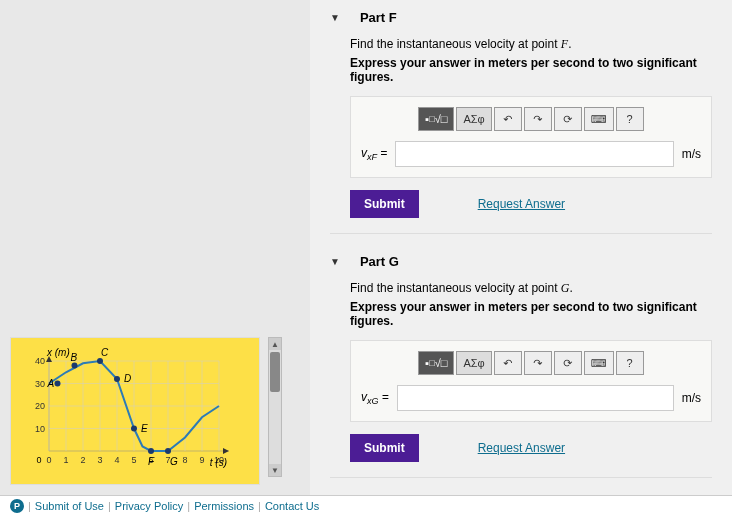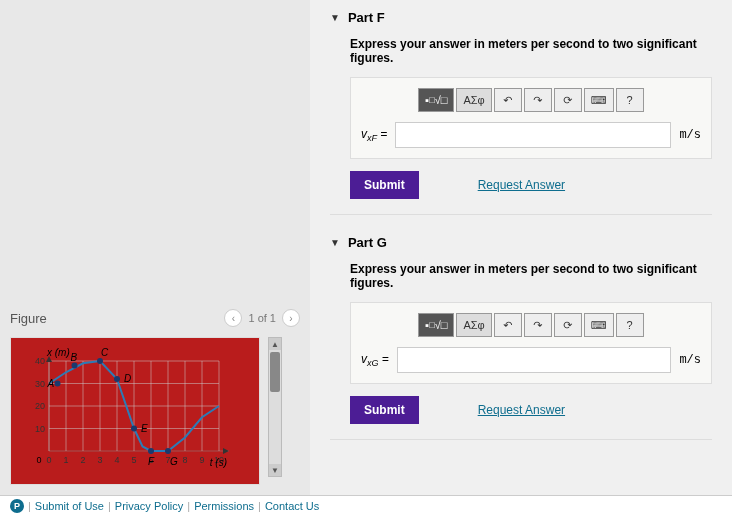--- a/index.html
+++ b/index.html
@@ -5,66 +5,58 @@
     * { box-sizing: border-box; margin: 0; padding: 0; }
     body { font-family: Arial, sans-serif; font-size: 12px; background: #e8e8e8; width: 732px; height: 515px; overflow: hidden; position: relative; }
     .container { display: flex; height: 495px; }
     .left-panel { width: 310px; padding: 10px; display: flex; flex-direction: column; justify-content: flex-end; }
     .right-panel { flex: 1; padding: 10px 20px; background: #f0f0f0; overflow-y: auto; }
     .figure-header { display: flex; justify-content: space-between; align-items: center; margin-bottom: 10px; }
     .figure-title { color: #555; font-size: 13px; }
     .pager { display: flex; align-items: center; gap: 6px; color: #777; font-size: 11px; }
     .pager-btn { width: 18px; height: 18px; border: 1px solid #ccc; border-radius: 50%; background: #fff; display: flex; align-items: center; justify-content: center; cursor: pointer; font-size: 10px; color: #888; }
     .figure-body { display: flex; align-items: flex-start; gap: 8px; }
-    .graph-box { background: #b91c1c; border: 1px solid #ddd; padding: 8px; width: 250px; }
+    .graph-box { background: #fde047; border: 1px solid #ddd; padding: 8px; width: 250px; }
     .scrollbar { width: 14px; height: 140px; background: #ddd; border: 1px solid #bbb; position: relative; }
     .scrollbar-thumb { position: absolute; top: 14px; left: 1px; right: 1px; height: 40px; background: #888; border-radius: 2px; }
     .scrollbar-arrow { position: absolute; left: 0; right: 0; height: 12px; background: #ccc; display: flex; align-items: center; justify-content: center; font-size: 8px; color: #555; }
     .scrollbar-arrow.up { top: 0; }
     .scrollbar-arrow.down { bottom: 0; }
     .part { margin-bottom: 20px; border-bottom: 1px solid #ddd; padding-bottom: 15px; }
     .part-header { display: flex; align-items: center; gap: 8px; margin-bottom: 12px; }
     .collapse-icon { font-size: 10px; color: #333; }
-    .part-title { font-weight: bold; font-size: 13px; }
+    .part-title { font-weight: bold; font-size: 13px; margin-left: 12px; }
     .part-content { padding-left: 20px; }
     .instruction { margin-bottom: 4px; font-size: 12px; }
     .instruction-bold { font-weight: bold; margin-bottom: 12px; font-size: 12px; }
     .answer-box { background: #f8f8f6; border: 1px solid #ddd; padding: 10px; margin-bottom: 12px; }
     .toolbar { display: flex; justify-content: center; gap: 2px; margin-bottom: 10px; }
     .toolbar-btn { height: 24px; min-width: 28px; padding: 0 6px; border: 1px solid #999; background: #555; color: #fff; display: flex; align-items: center; justify-content: center; font-size: 11px; cursor: pointer; }
     .toolbar-btn.light { background: #eee; color: #333; }
     .toolbar-btn.greek { background: #ddd; color: #333; font-weight: normal; }
     .input-row { display: flex; align-items: center; gap: 8px; }
     .var-label { font-style: italic; font-size: 12px; }
     .var-label sub { font-size: 9px; }
     .answer-input { flex: 1; height: 26px; border: 1px solid #ccc; background: #fff; padding: 0 6px; }
-    .unit { font-size: 12px; font-family: Liberation Mono, monospace; }
+    .unit { font-size: 12px; font-family: Liberation Sans, sans-serif; }
     .button-row { display: flex; align-items: center; gap: 14px; }
     .submit-btn { background: #4c1d95; color: #fff; border: none; padding: 7px 14px; font-size: 12px; cursor: pointer; font-weight: bold; }
     .link { color: #0e6d8e; text-decoration: underline; font-size: 12px; cursor: pointer; padding-left: 45px; }
     .footer { position: absolute; bottom: 0; left: 0; right: 0; height: 20px; background: #fff; border-top: 1px solid #ccc; display: flex; align-items: center; padding: 0 10px; font-size: 11px; color: #555; gap: 4px; }
     .footer-icon { width: 14px; height: 14px; border-radius: 50%; background: #0e6d8e; color: #fff; display: flex; align-items: center; justify-content: center; font-size: 9px; font-weight: bold; }
     .footer-link { color: #0e6d8e; cursor: pointer; }
     .footer-sep { color: #aaa; }
     svg { display: block; }
     .math-var { font-family: 'Times New Roman', serif; font-style: italic; }
   </style>
 </head>
 <body>
 
 <div class="container">
   <div class="left-panel">
-    <div class="figure-header">
-      <span class="figure-title">Figure</span>
-      <div class="pager">
-        <span class="pager-btn">‹</span>
-        <span>1 of 1</span>
-        <span class="pager-btn">›</span>
-      </div>
-    </div>
     <div class="figure-body">
       <div class="graph-box">
         <svg width="230" height="130" viewBox="0 0 230 130">
           <text x="28" y="10" font-size="10" font-style="italic">x (m)</text>
           <g stroke="#888" stroke-width="0.5">
             <line x1="30" y1="15" x2="30" y2="105"></line>
             <line x1="30" y1="105" x2="210" y2="105"></line>
           </g>
           <g stroke="#ccc" stroke-width="0.5" id="grid">
               <line x1="30" y1="15" x2="30" y2="105"></line>
@@ -133,20 +125,21 @@
     </div>
   </div>
 
   <div class="right-panel">
     <div class="part">
       <div class="part-header">
         <span class="collapse-icon">▼</span>
         <span class="part-title">Part F</span>
       </div>
       <div class="part-content">
+        <div class="instruction">Find the instantaneous velocity at point <span class="math-var">F</span>.</div>
         <div class="instruction-bold">Express your answer in meters per second to two significant figures.</div>
         <div class="answer-box">
           <div class="toolbar">
             <span class="toolbar-btn">▪<sup>□</sup>√□</span>
             <span class="toolbar-btn greek">ΑΣφ</span>
             <span class="toolbar-btn light">↶</span>
             <span class="toolbar-btn light">↷</span>
             <span class="toolbar-btn light">⟳</span>
             <span class="toolbar-btn light">⌨</span>
             <span class="toolbar-btn light">?</span>
@@ -163,20 +156,21 @@
         </div>
       </div>
     </div>
 
     <div class="part">
       <div class="part-header">
         <span class="collapse-icon">▼</span>
         <span class="part-title">Part G</span>
       </div>
       <div class="part-content">
+        <div class="instruction">Find the instantaneous velocity at point <span class="math-var">G</span>.</div>
         <div class="instruction-bold">Express your answer in meters per second to two significant figures.</div>
         <div class="answer-box">
           <div class="toolbar">
             <span class="toolbar-btn">▪<sup>□</sup>√□</span>
             <span class="toolbar-btn greek">ΑΣφ</span>
             <span class="toolbar-btn light">↶</span>
             <span class="toolbar-btn light">↷</span>
             <span class="toolbar-btn light">⟳</span>
             <span class="toolbar-btn light">⌨</span>
             <span class="toolbar-btn light">?</span>

